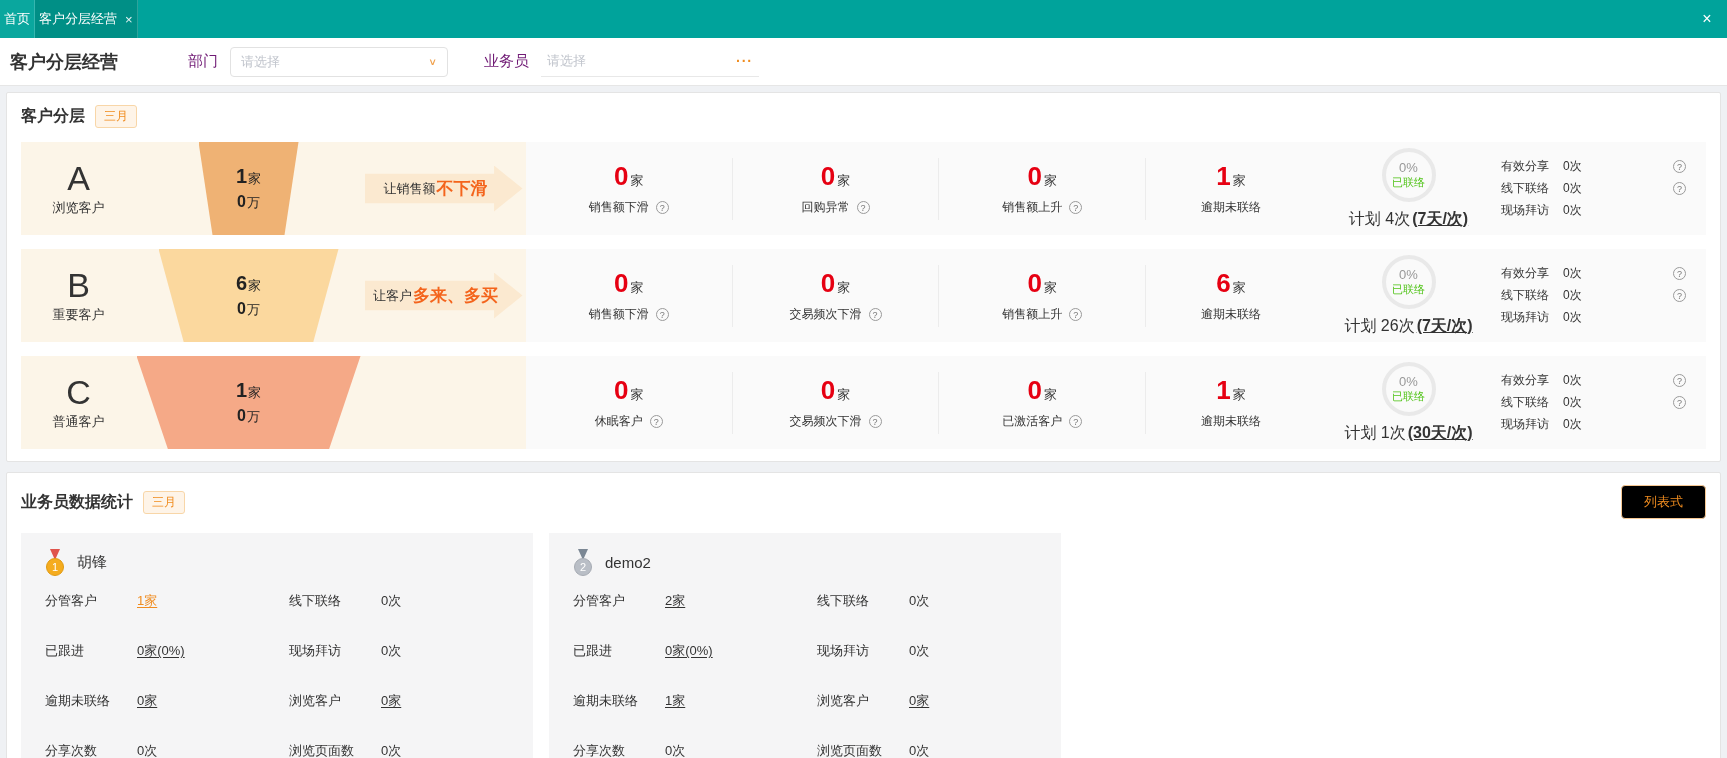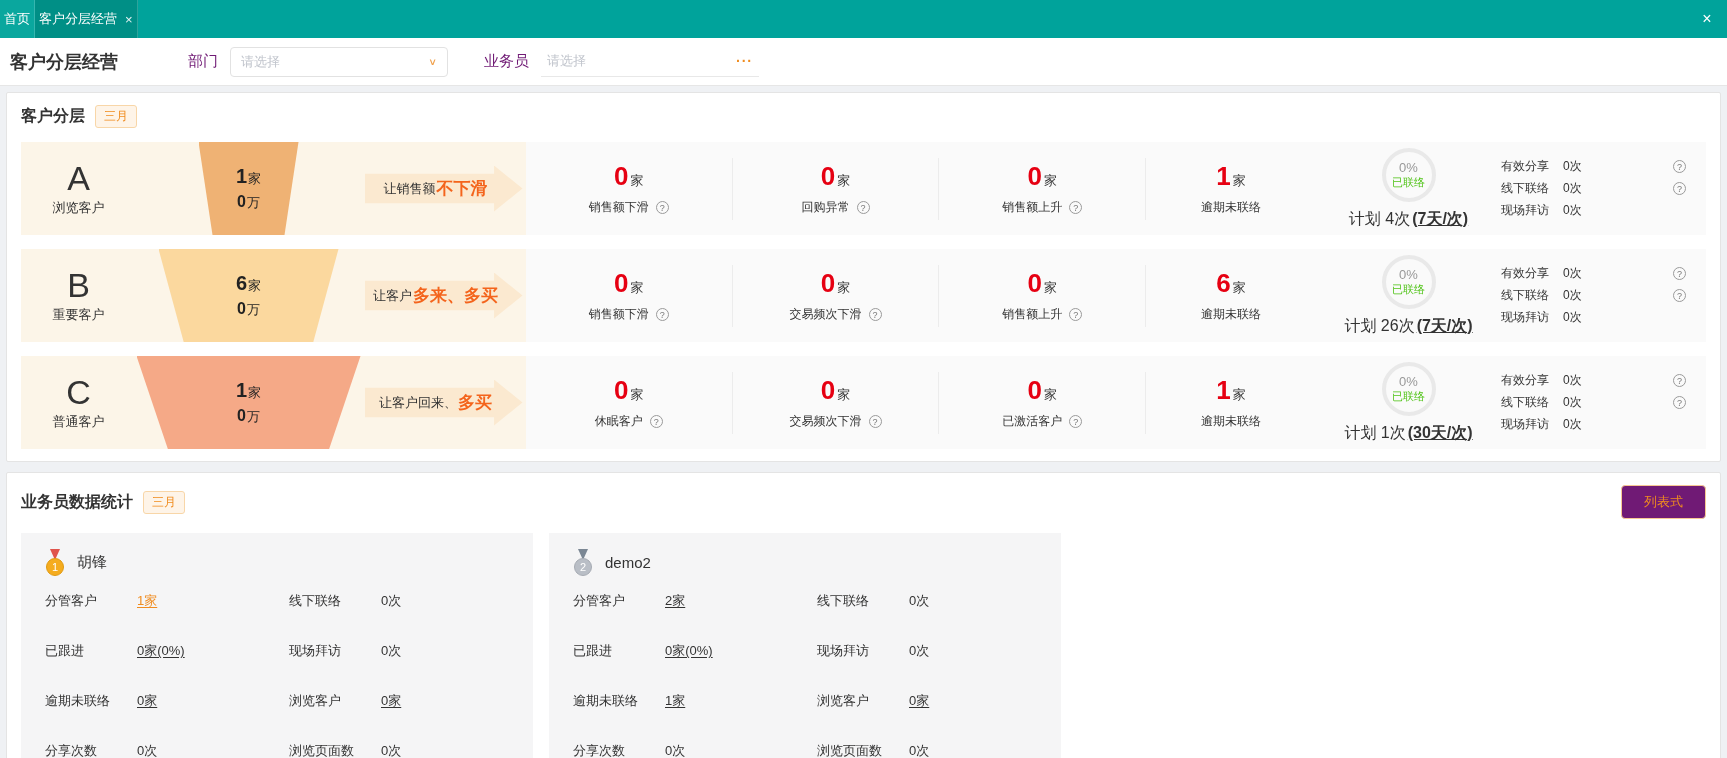--- a/index.html
+++ b/index.html
@@ -45,21 +45,21 @@
   
   .main { padding: 6px; display: flex; flex-direction: column; gap: 10px; }
   .card { background: #fff; border: 1px solid #E4E4E4; border-radius: 2px; padding: 12px 14px; }
   .card-head { display: flex; align-items: center; gap: 10px; margin-bottom: 14px; }
   .card-title { font-size: 16px; font-weight: bold; color: #333; }
   .month-badge {
     font-size: 12px; color: #F08C1F; background: #FEF4E8; border: 1px solid #F8D6A8;
     border-radius: 3px; padding: 2px 8px;
   }
   .list-btn {
-    margin-left: auto; font-size: 13px; color: #F08C1F; background: #701a75;
+    margin-left: auto; font-size: 13px; color: #F08C1F; background: #000000;
     border: 1px solid #F7C893; border-radius: 4px; padding: 7px 22px; cursor: pointer;
   }
 
   
   .tier-rows { display: flex; flex-direction: column; gap: 14px; }
   .tier-row { height: 93px; display: flex; align-items: stretch; }
   .tier-head { width: 505px; background: #FCF5E8; display: flex; align-items: stretch; }
   .tier-left { width: 115px; display: flex; flex-direction: column; align-items: center; justify-content: center; }
   .tier-letter { font-size: 34px; color: #333; line-height: 1.1; }
   .tier-name { font-size: 13px; color: #333; margin-top: 2px; }
@@ -315,26 +315,20 @@
           <div class="tier-left">
             <div class="tier-letter">C</div>
             <div class="tier-name">普通客户</div>
           </div>
           <div class="funnel-col">
             <div class="funnel f-c">
               <div class="f-line"><b>1</b><span>家</span></div>
               <div class="f-line f-amt"><b>0</b><span>万</span></div>
             </div>
           </div>
-          <div class="slogan-col">
-            <div class="arrow">
-              <span class="s-pre">让客户回来、</span>
-                <span class="s-hl">多买</span>
-            </div>
-          </div>
         </div>
         <div class="tier-stats">
           <div class="metric">
             <div class="m-value"><b>0</b><span>家</span></div>
             <div class="m-label">
                 <span>休眠客户</span>
                 <span class="help">?</span>
               </div>
           </div>
           <div class="metric">

